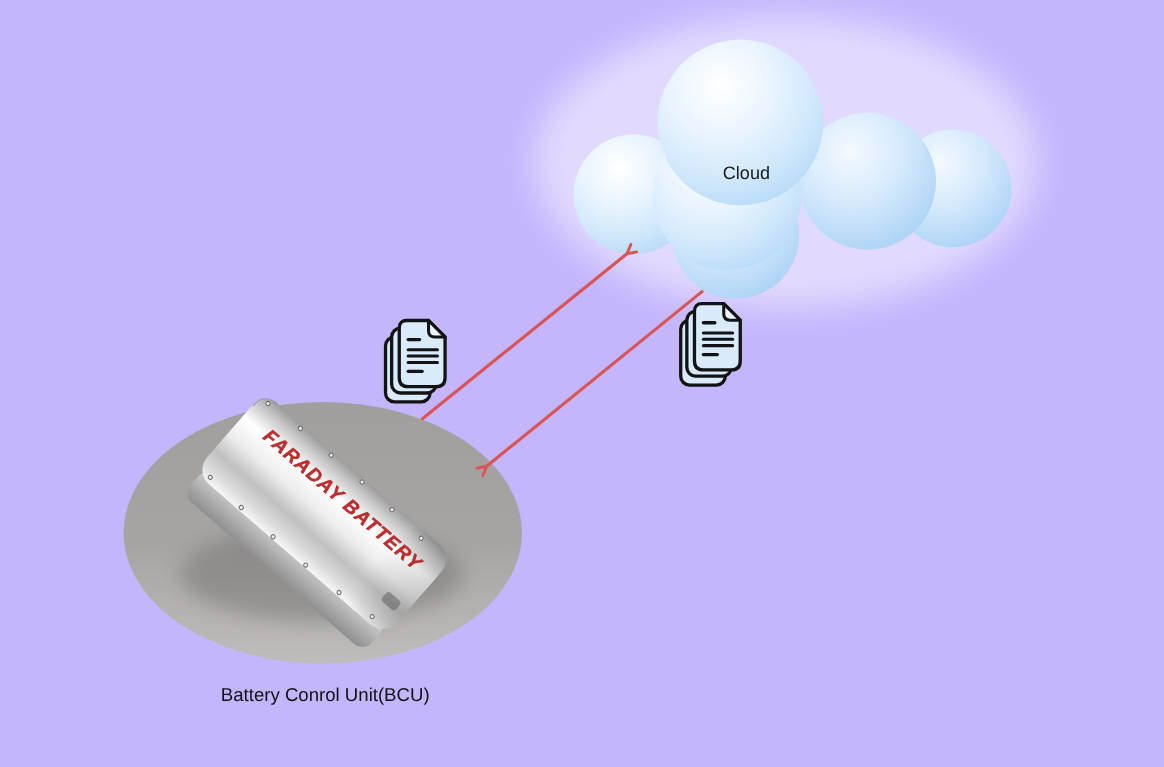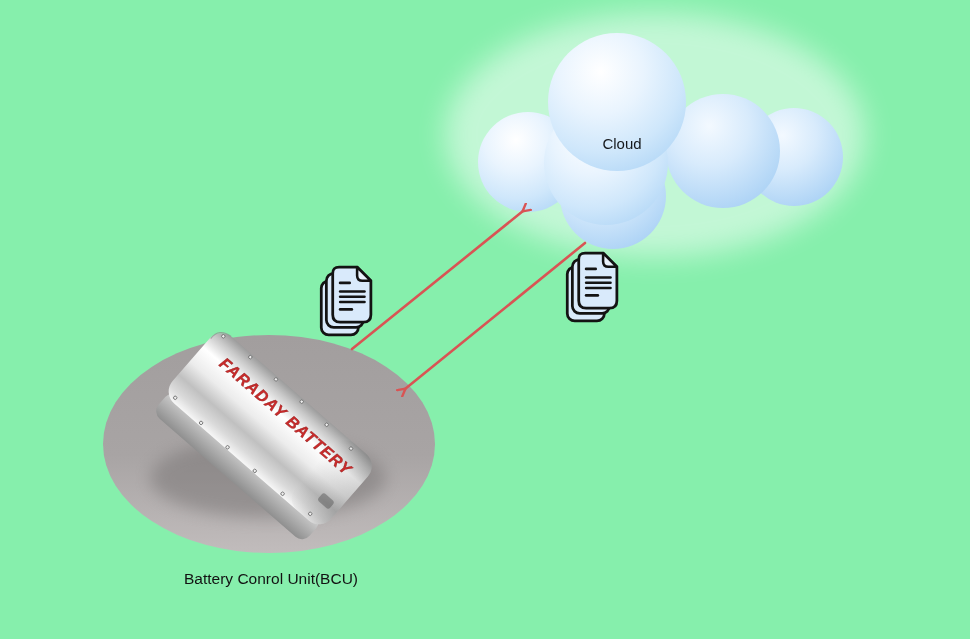--- a/index.html
+++ b/index.html
@@ -5,21 +5,21 @@
   html, body {
     margin: 0;
     padding: 0;
     background: #f6ebec;
     font-family: "Liberation Sans", sans-serif;
   }
   .canvas {
     position: relative;
     width: 970px;
     height: 639px;
-    background: #86efac;
+    background: #c4b5fd;
     overflow: hidden;
   }
   svg { display: block; }
   text {
     font-family: "Liberation Sans", sans-serif;
   }
   .cloud-label {
     font-size: 15px;
     fill: #15181c;
   }

